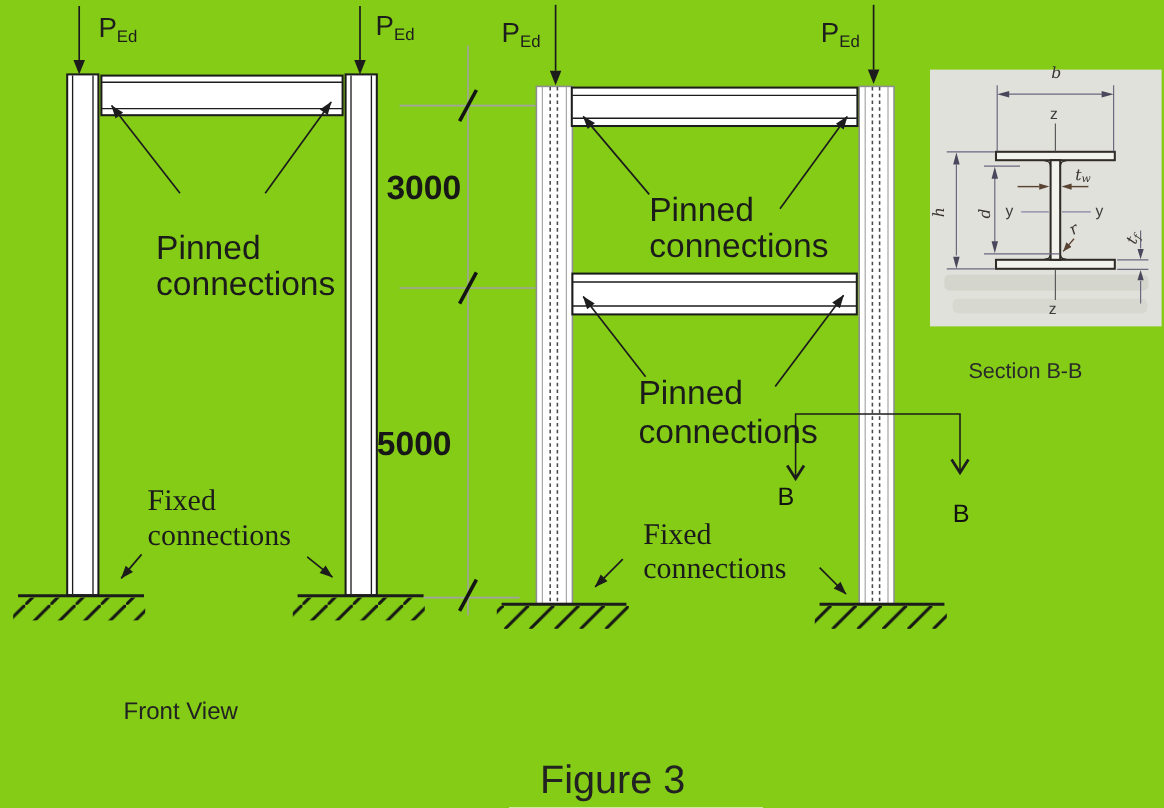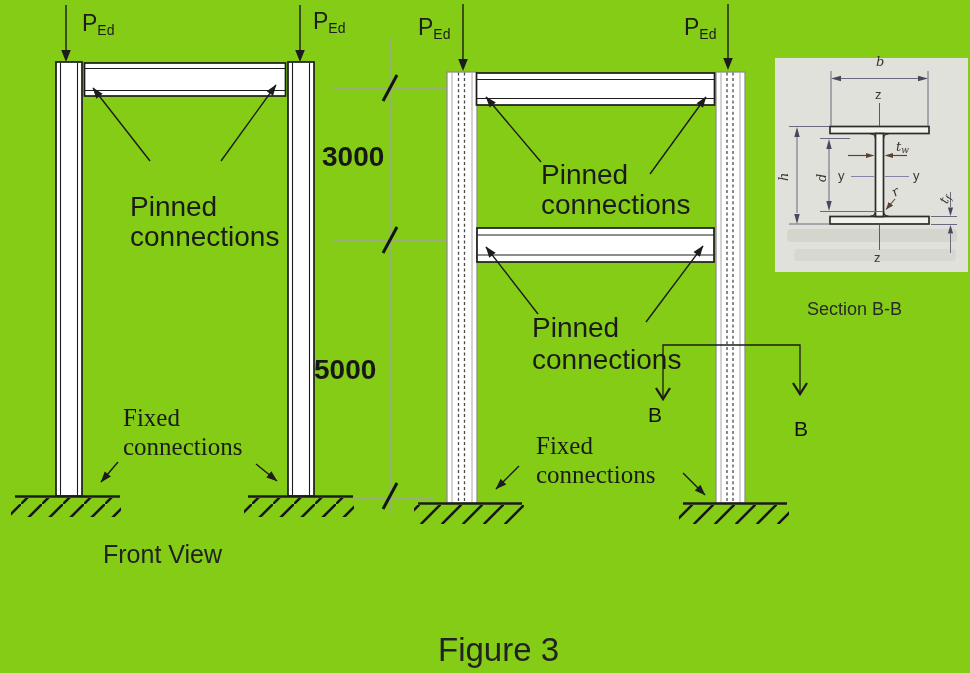--- a/index.html
+++ b/index.html
@@ -6,22 +6,22 @@
   #canvas{position:relative;width:970px;height:673px;background:#84cc16;overflow:hidden;
           font-family:"Liberation Sans",sans-serif;}
   svg{position:absolute;left:0;top:0;}
   .lbl{position:absolute;color:#1d1d1d;white-space:nowrap;}
   .ped{font-size:23px;}
   .ped sub{font-size:14px;vertical-align:-4px;}
   .dim{font-size:28px;color:#171717;font-weight:bold;}
   .note{font-size:28px;line-height:30px;color:#1b1b1b;}
   .note2{font-size:25px;line-height:29px;color:#1b1b1b;font-family:Liberation Serif, serif;}
   .bmark{font-size:21px;color:#111;}
-  .view{font-size:25px;color:#222;}
-  .figcap{font-size:33px;color:#222;}
+  .view{font-size:20px;color:#222;margin-top:42px;}
+  .figcap{font-size:33px;color:#222;margin-left:12px;}
   .seccap{font-size:18px;color:#2a2a2a;margin-top:16px;}
   .sec-it{position:absolute;font-family:"DejaVu Serif",serif;font-style:italic;font-size:13px;color:#38332e;white-space:nowrap;}
   .sec-it sub{font-size:9px;vertical-align:-2px;}
   .sec-up{position:absolute;font-size:13px;color:#3a3a3a;white-space:nowrap;}
   .rot90{transform:rotate(-90deg);transform-origin:left top;}
 </style>
 </head>
 <body>
 
 <div id="canvas">

